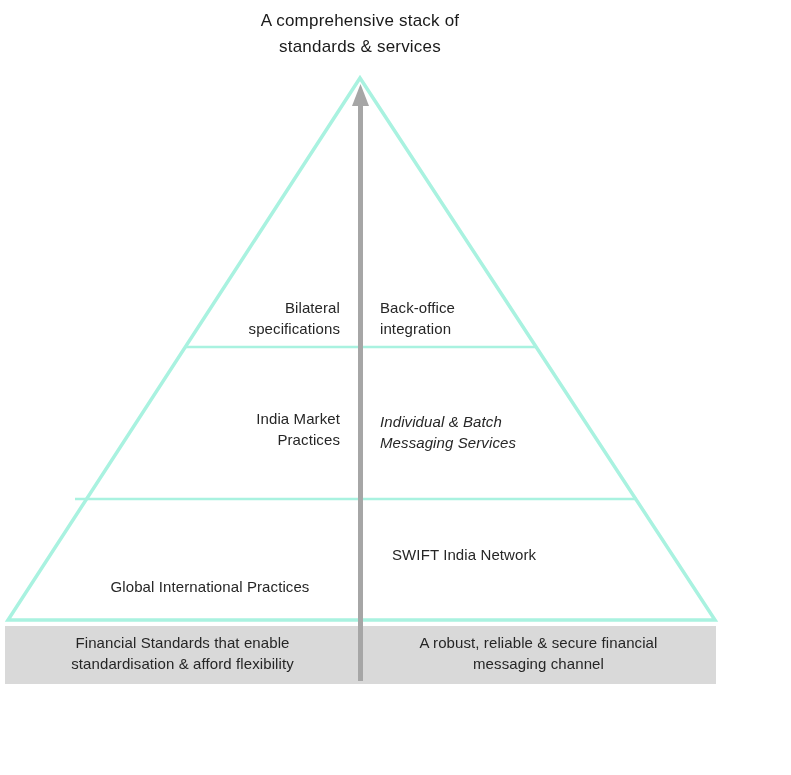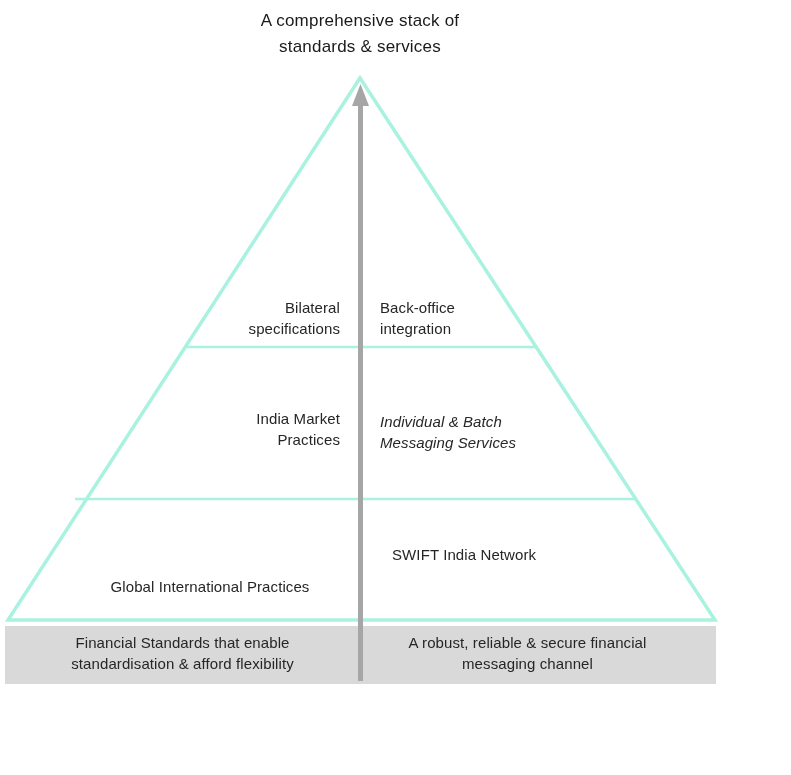--- a/index.html
+++ b/index.html
@@ -29,21 +29,21 @@
   .r-t1{left:380px;top:297px;width:200px;text-align:left;}
   .l-t2{left:180px;top:408px;width:160px;text-align:right;}
   .r-t2{left:380px;top:411px;width:230px;text-align:left;font-style:italic;}
   .l-t3{left:90px;top:544px;width:240px;text-align:center;margin-top:32px;}
   .r-t3{left:392px;top:544px;width:200px;text-align:left;}
   .base-bar{
     position:absolute;left:5px;top:626px;width:711px;height:58px;
     background:var(--bar);
   }
   .bar-left{left:5px;top:632px;width:355px;text-align:center;}
-  .bar-right{left:350px;top:632px;width:355px;text-align:center;}
+  .bar-right{left:361px;top:632px;width:355px;text-align:center;}
   .pyr{position:absolute;left:0;top:0;}
   .outline{fill:none;stroke:var(--outline);stroke-width:3.5;stroke-linejoin:miter;}
   .divider{stroke:var(--outline);stroke-width:2.5;}
   .axis{stroke:var(--arrow);stroke-width:5;}
   .axis-head{fill:var(--arrow);stroke:none;}
 </style>
 </head>
 <body>
 
 <div class="stage">

